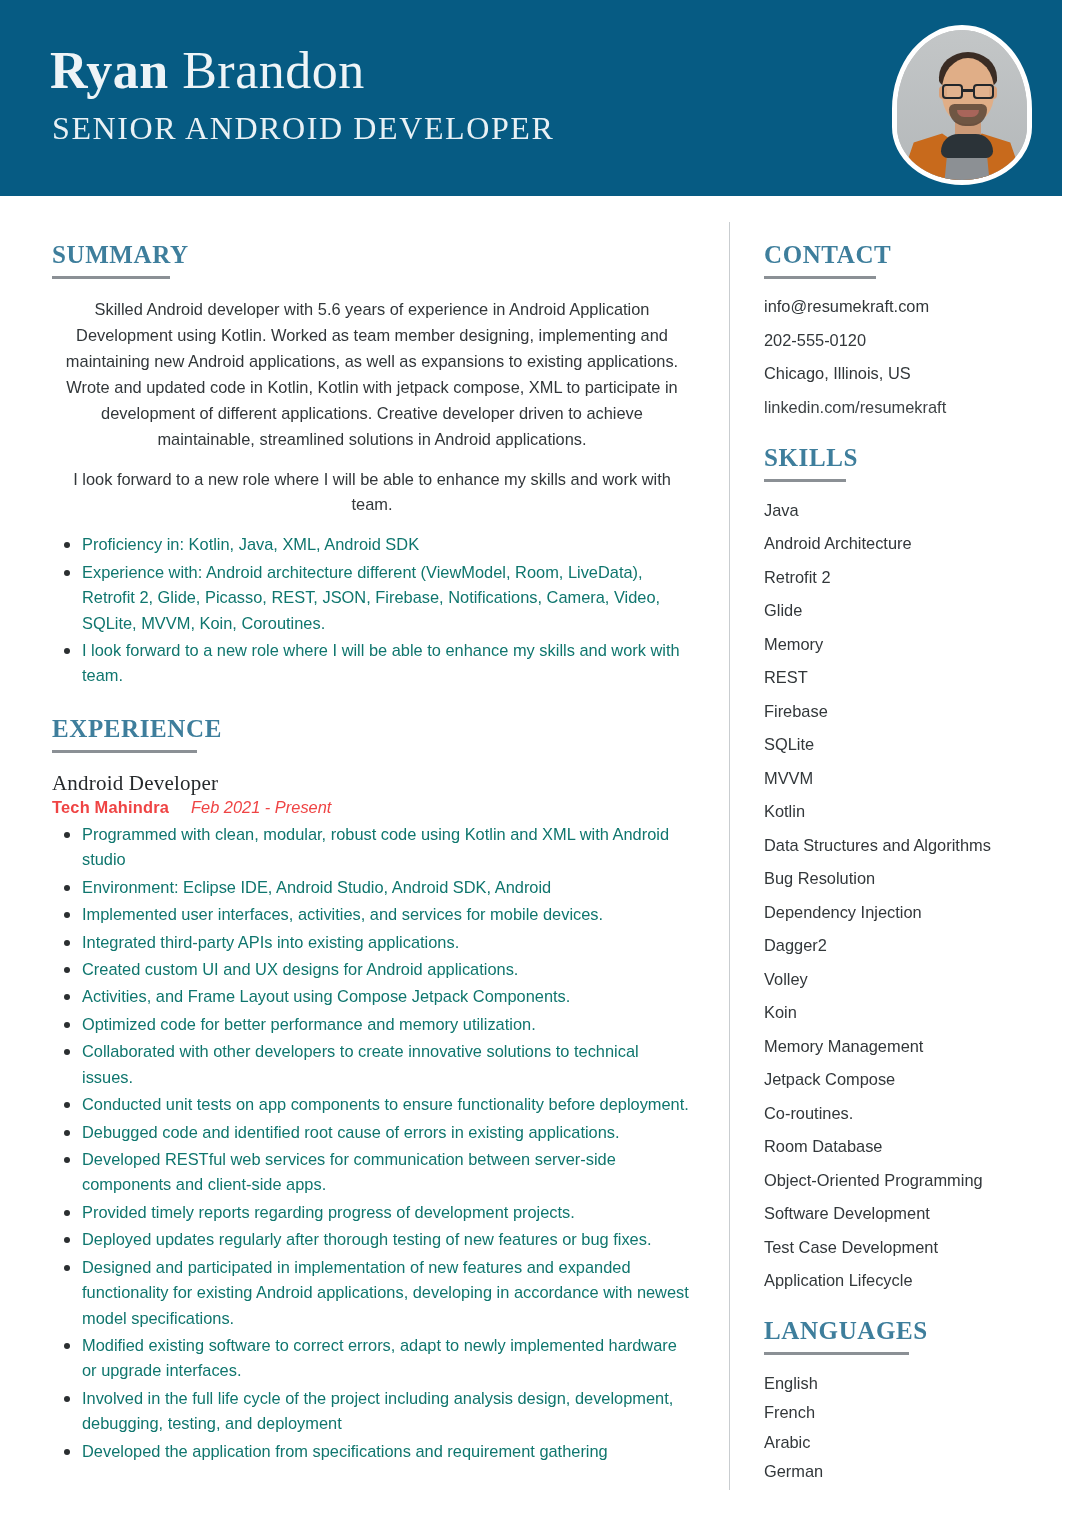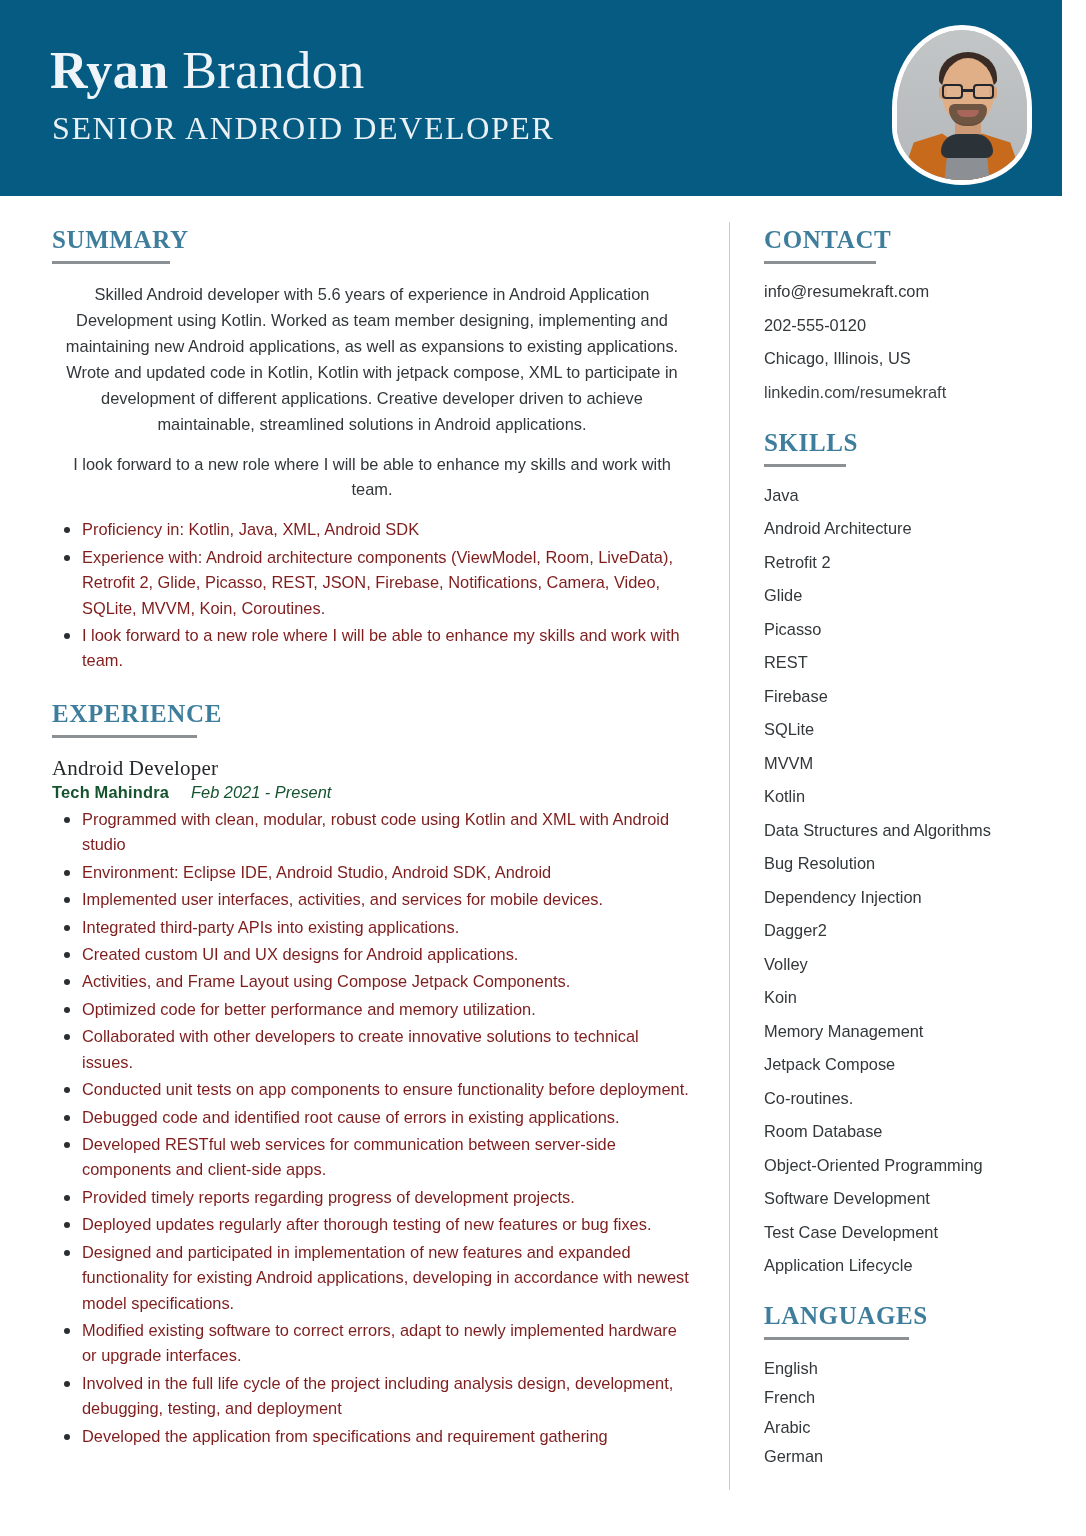--- a/index.html
+++ b/index.html
@@ -225,48 +225,48 @@
   ul.bullets {
     list-style: none;
     margin: 0 0 0 0;
     padding: 0;
   }
   ul.bullets li {
     position: relative;
     padding-left: 30px;
     font-size: 16.4px;
     line-height: 1.55;
-    color: #7f1d1d;
+    color: #0f766e;
     margin-bottom: 2px;
   }
   ul.bullets li::before {
     content: "";
     position: absolute;
     left: 12px;
     top: 10px;
     width: 6px; height: 6px;
     border-radius: 50%;
     background: #2b2f31;
   }
 
-  .section-block { margin-bottom: 26px; }
+  .section-block { margin-bottom: 26px; margin-top: 15px; }
 
   
   .job-title {
     font-family: "Liberation Serif", serif;
     font-weight: 400;
     font-size: 21px;
     color: #26292b;
     margin: 0 0 2px 0;
     letter-spacing: 0.2px;
   }
   .job-meta {
     font-size: 16.4px;
     margin: 0 0 5px 0;
-    color: #14532d;
+    color: #ef4444;
     white-space: nowrap;
   }
   .job-company {
     font-weight: 700;
     letter-spacing: 0.2px;
   }
   .job-dates {
     font-style: italic;
     margin-left: 22px;
   }
@@ -329,21 +329,21 @@
 
   <div class="col-left">
 
     <div class="section-block">
       <div class="section-head">SUMMARY</div>
       <div class="section-rule sec-rule-summary"></div>
       <p class="para">Skilled Android developer with 5.6 years of experience in Android Application Development using Kotlin. Worked as team member designing, implementing and maintaining new Android applications, as well as expansions to existing applications. Wrote and updated code in Kotlin, Kotlin with jetpack compose, XML to participate in development of different applications. Creative developer driven to achieve maintainable, streamlined solutions in Android applications.</p>
       <p class="para">I look forward to a new role where I will be able to enhance my skills and work with team.</p>
       <ul class="bullets">
         <li>Proficiency in: Kotlin, Java, XML, Android SDK</li>
-        <li>Experience with: Android architecture components (ViewModel, Room, LiveData), Retrofit 2, Glide, Picasso, REST,  JSON, Firebase, Notifications, Camera, Video, SQLite, MVVM, Koin, Coroutines.</li>
+        <li>Experience with: Android architecture different (ViewModel, Room, LiveData), Retrofit 2, Glide, Picasso, REST,  JSON, Firebase, Notifications, Camera, Video, SQLite, MVVM, Koin, Coroutines.</li>
         <li>I look forward to a new role where I will be able to enhance my skills and work with team.</li>
       </ul>
     </div>
 
     <div class="section-block">
       <div class="section-head">EXPERIENCE</div>
       <div class="section-rule sec-rule-exp"></div>
 
       <div>
         <div class="job-title">Android Developer</div>
@@ -386,21 +386,21 @@
     </div>
 
     <div class="section-block">
       <div class="section-head">SKILLS</div>
       <div class="section-rule sec-rule-skills"></div>
       <ul class="list-plain">
         <li>Java</li>
         <li>Android Architecture</li>
         <li>Retrofit 2</li>
         <li>Glide</li>
-        <li>Picasso</li>
+        <li>Memory</li>
         <li>REST</li>
         <li>Firebase</li>
         <li>SQLite</li>
         <li>MVVM</li>
         <li>Kotlin</li>
         <li>Data Structures and Algorithms</li>
         <li>Bug Resolution</li>
         <li>Dependency Injection</li>
         <li>Dagger2</li>
         <li>Volley</li>

